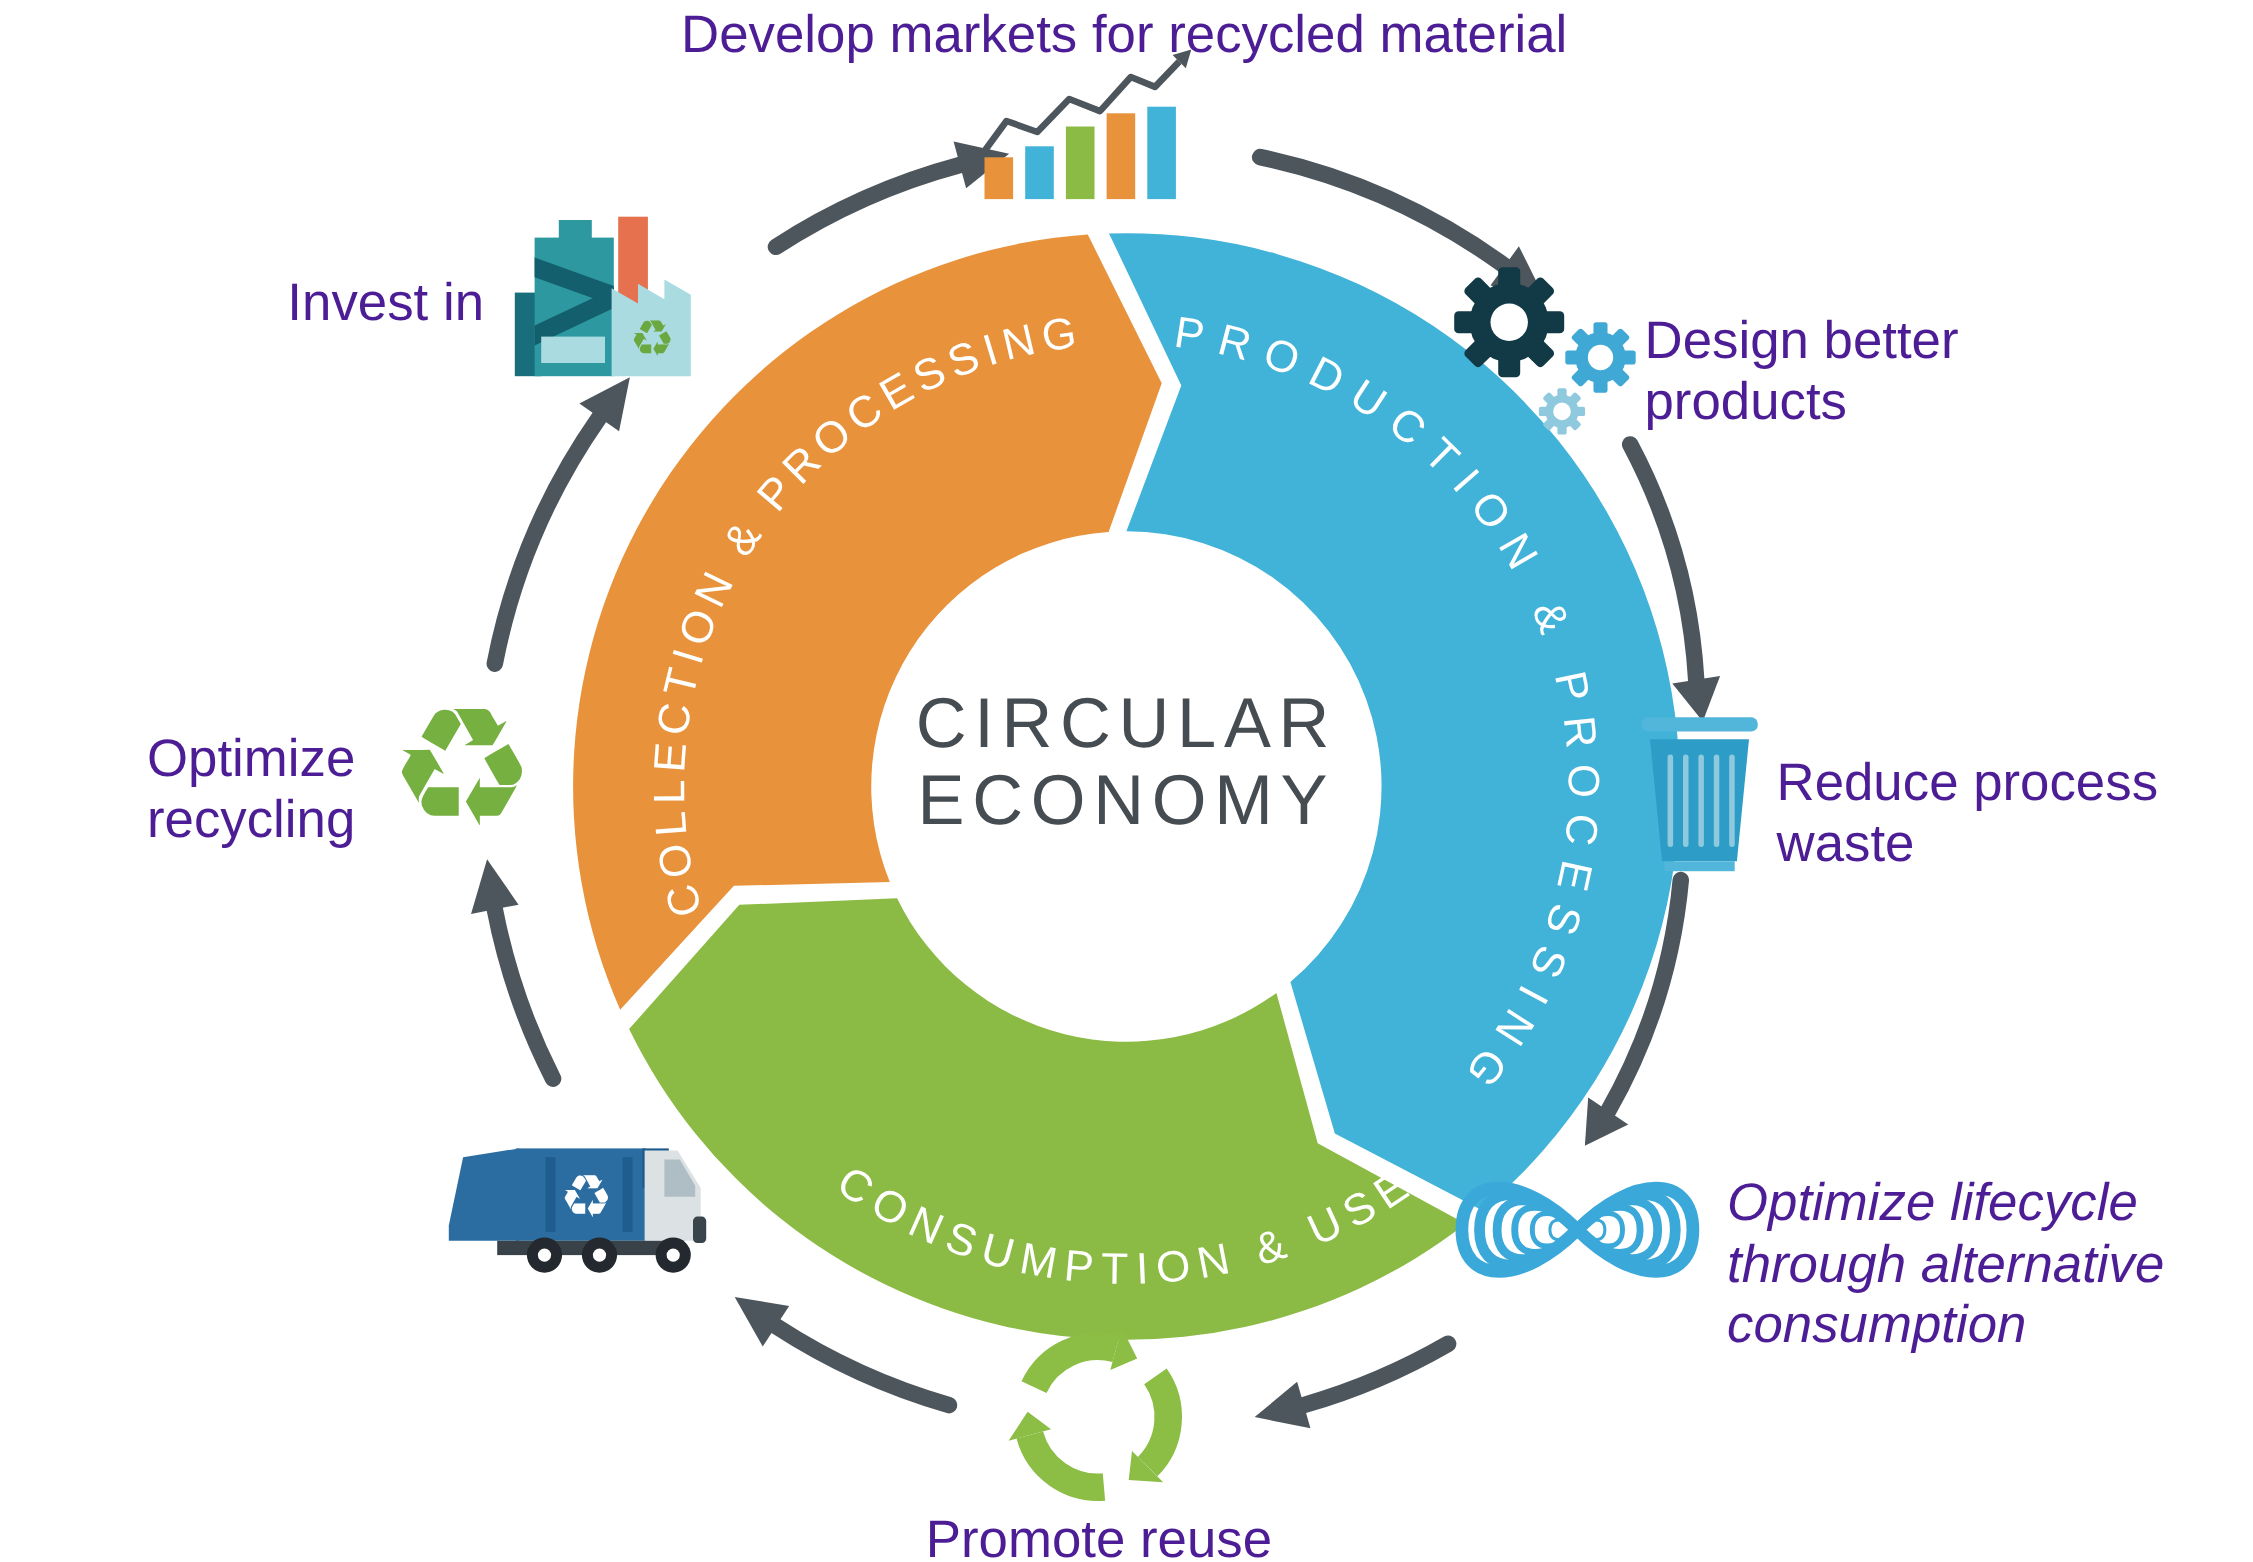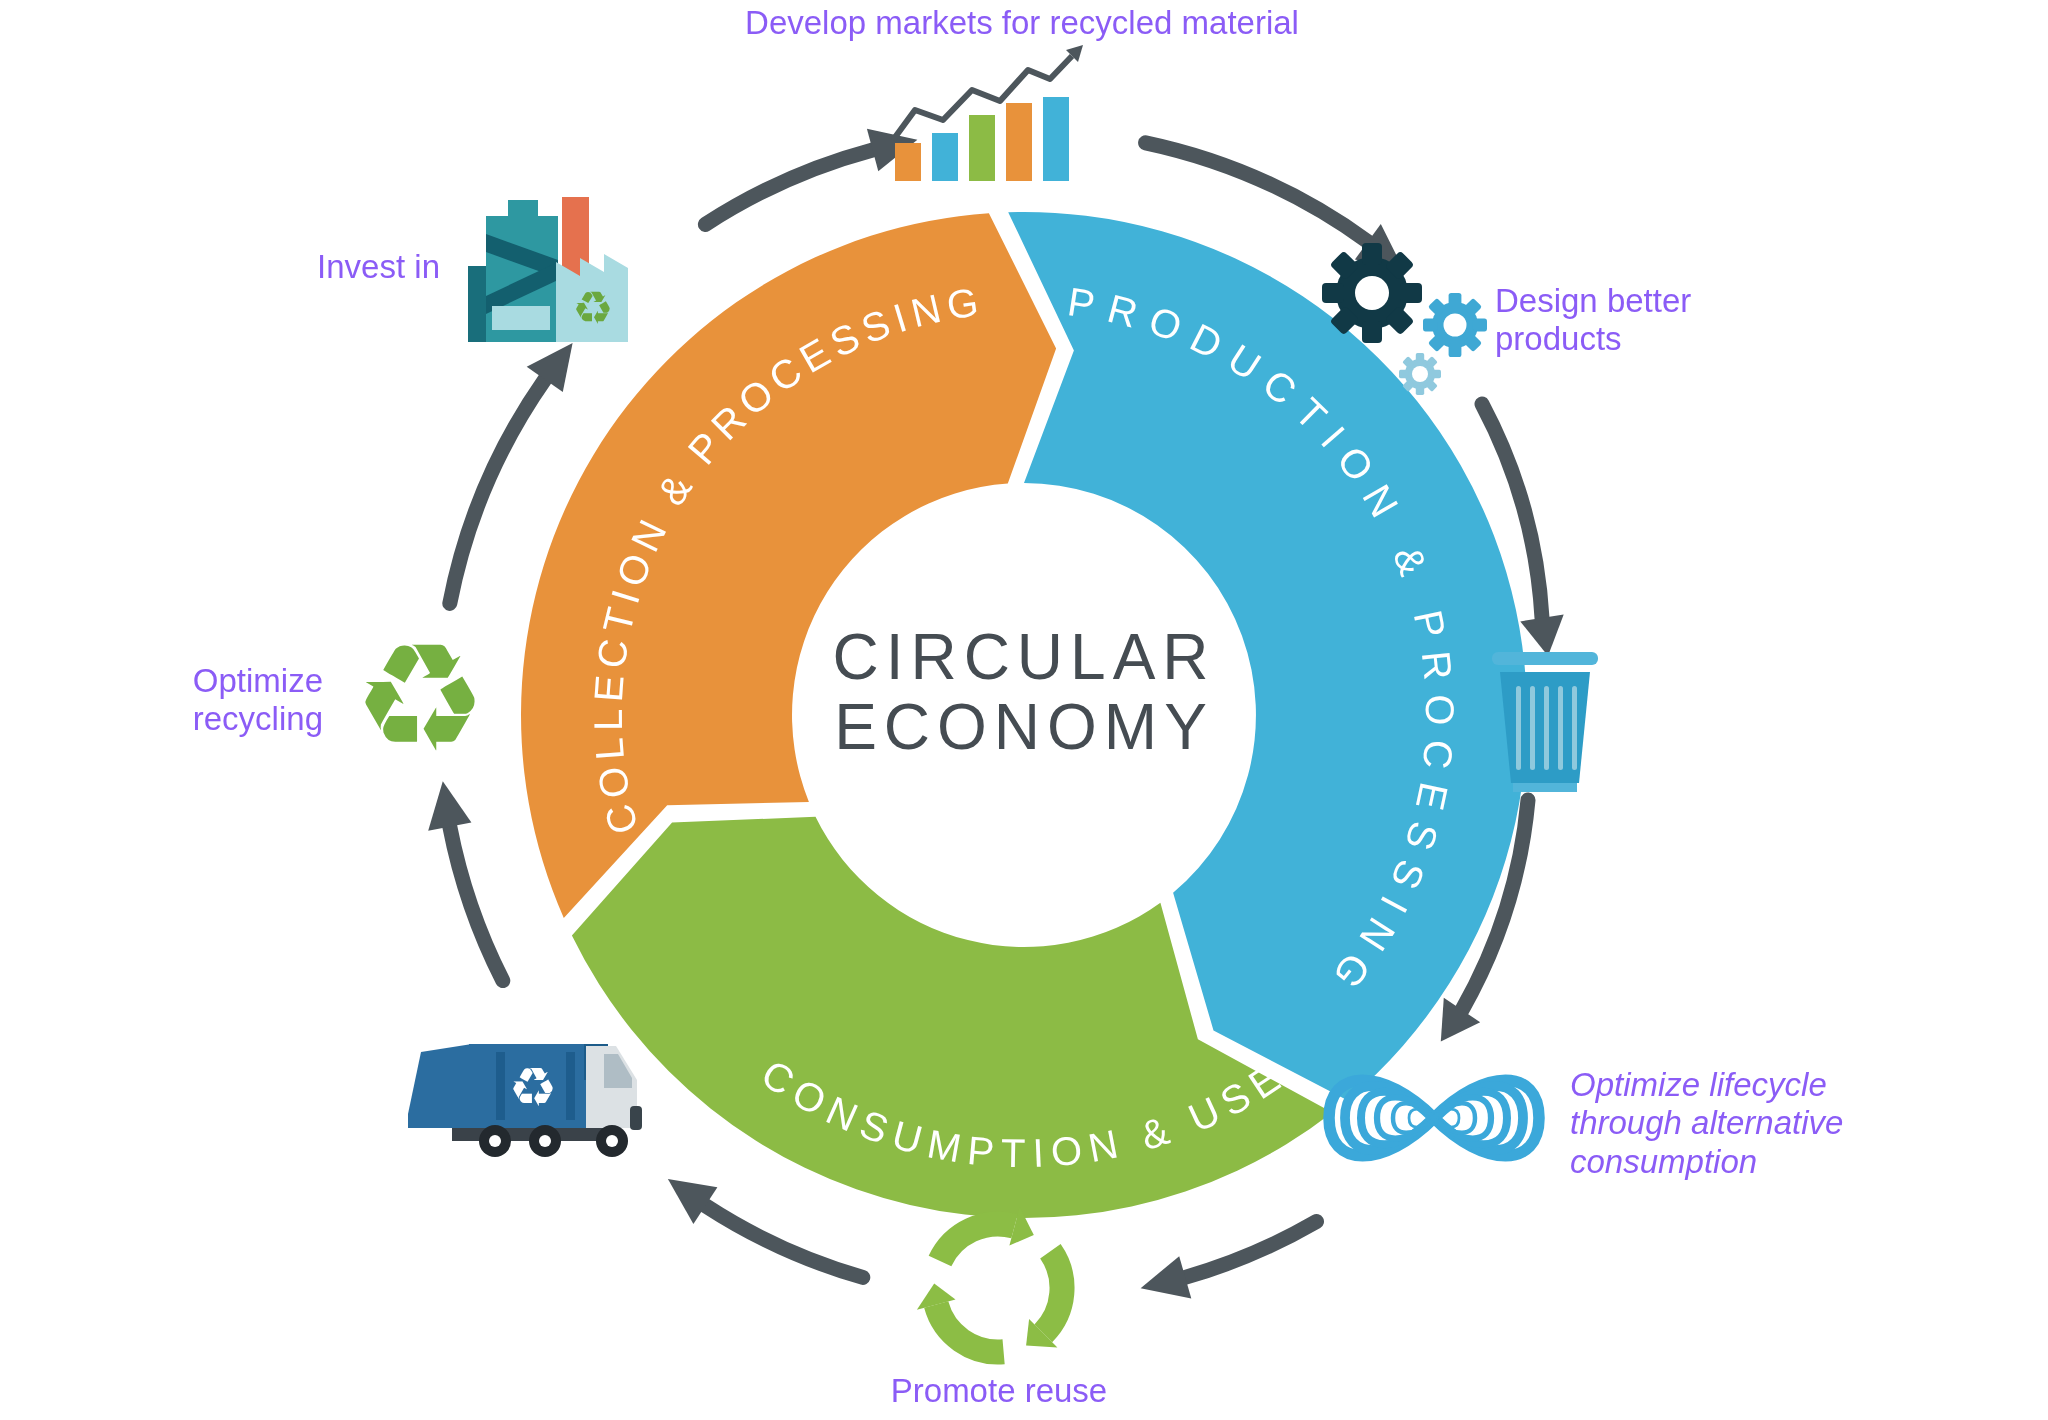--- a/index.html
+++ b/index.html
@@ -6,22 +6,22 @@
   .stage{
     position:relative;
     width:2048px;height:1420px;
     background:#ffffff;
     font-family:"Liberation Sans", sans-serif;
     overflow:hidden;
   }
   .stage svg.diagram{position:absolute;left:0;top:0;}
   .callout{
     position:absolute;
-    color:#8b5cf6;
-    font-size:33px;
+    color:#4c1d95;
+    font-size:48px;
     line-height:1.16;
     white-space:nowrap;
   }
   .callout.align-right{text-align:right;}
   .callout.align-center{text-align:center;transform:translateX(-50%);}
   .center-title{
     position:absolute;
     left:1024px;top:622px;
     transform:translateX(-50%);
     text-align:center;
@@ -214,20 +214,24 @@
 
   <div class="callout align-right" style="right:1608px;top:248px;text-align:right;">
     <div>Invest in</div>
   </div>
 
   <div class="callout" style="left:1495px;top:282px;">
     <div>Design better</div>
     <div>products</div>
   </div>
 
+  <div class="callout" style="left:1615px;top:684px;">
+    <div>Reduce process</div>
+    <div>waste</div>
+  </div>
 
   <div class="callout" style="left:1570px;top:1066px;font-style:italic;">
     <div>Optimize lifecycle</div>
     <div>through alternative</div>
     <div>consumption</div>
   </div>
 
   <div class="callout align-center" style="left:999px;top:1372px;">
     <div>Promote reuse</div>
   </div>

